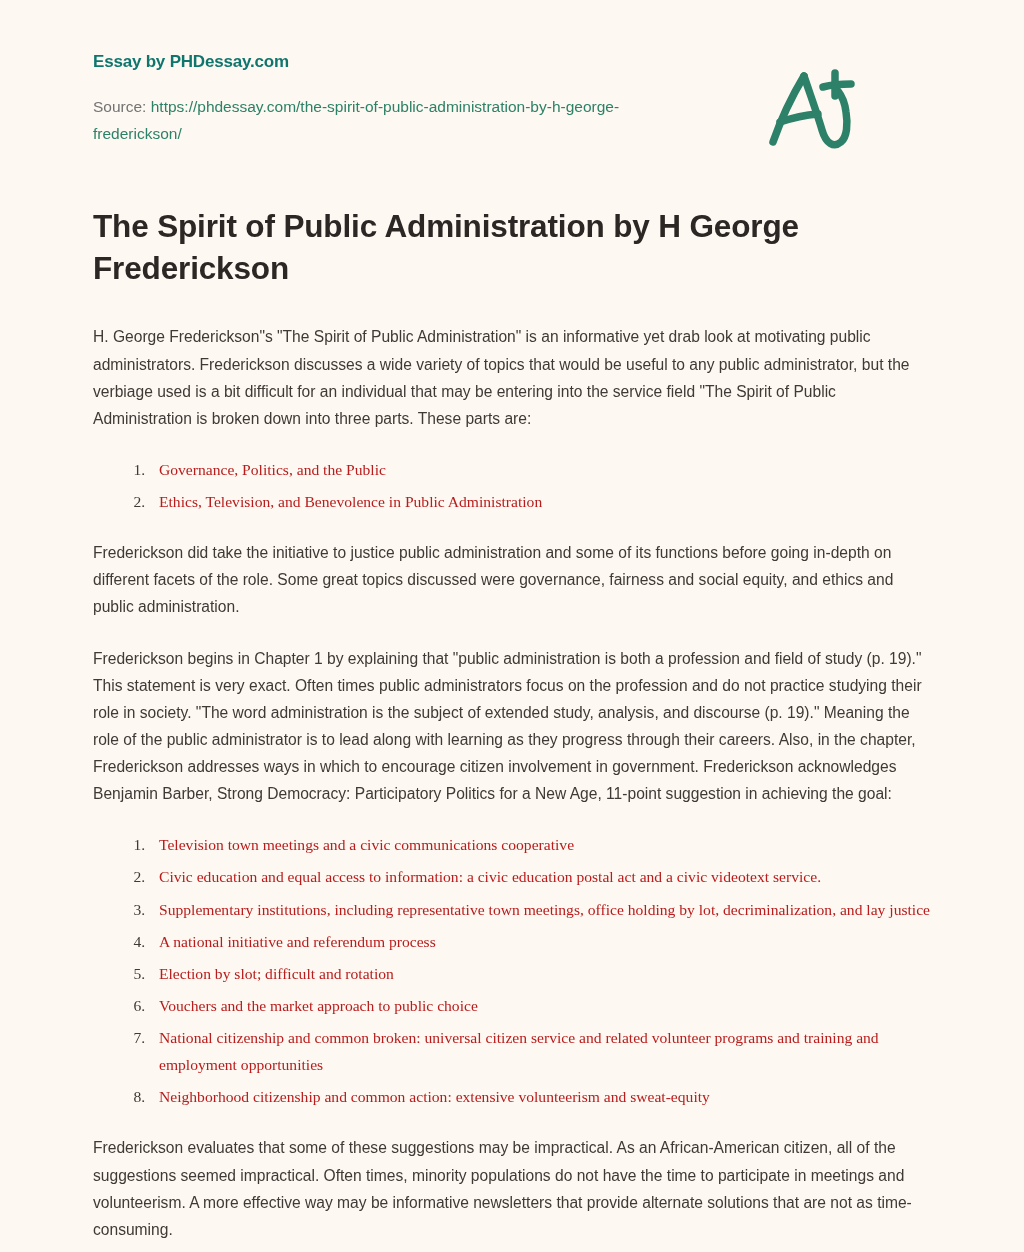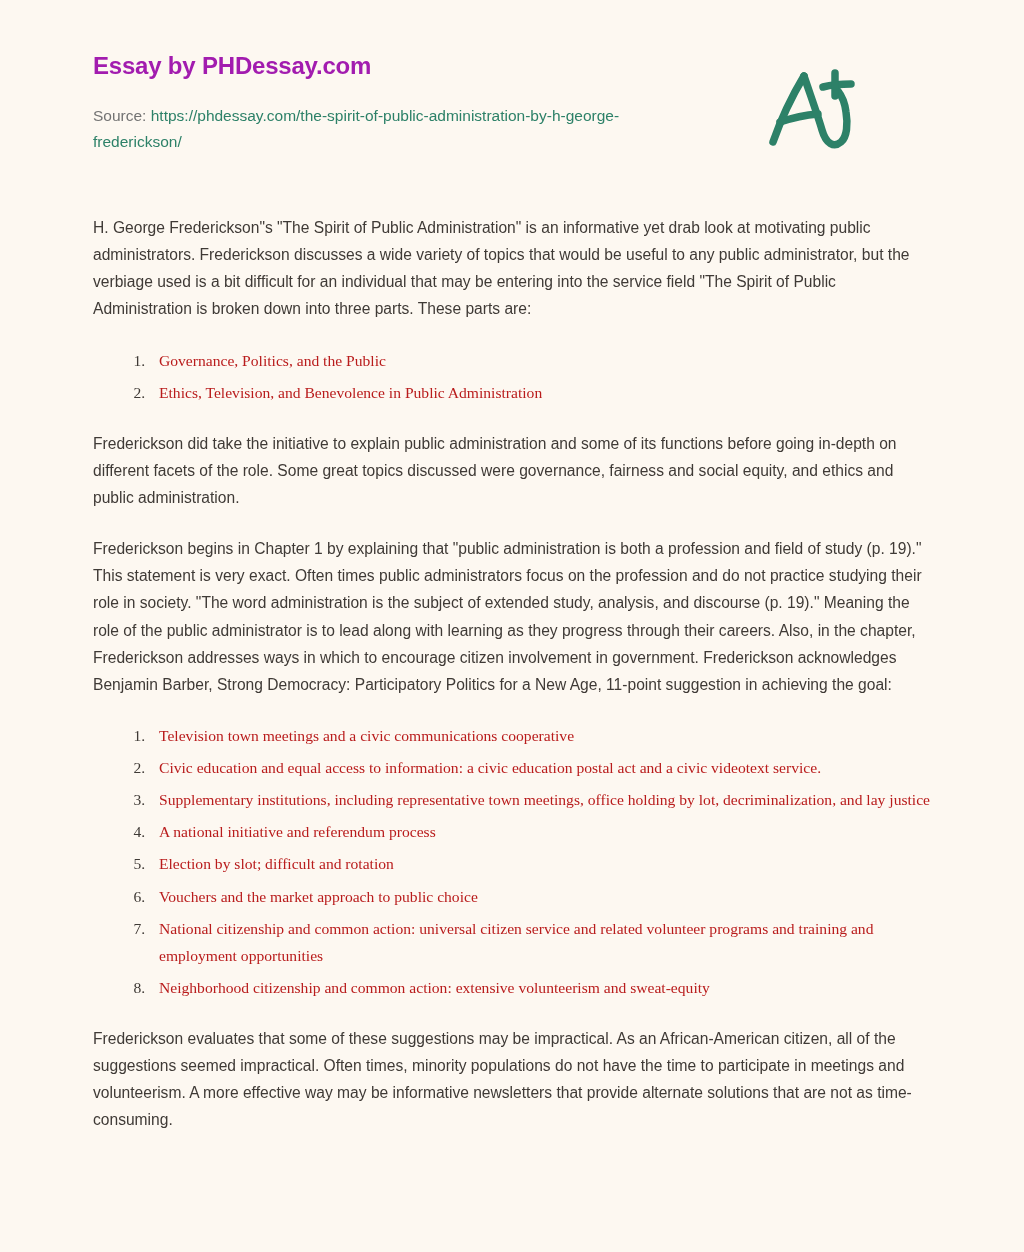--- a/index.html
+++ b/index.html
@@ -24,24 +24,24 @@
     padding: 0 80px;
   }
 
   
   .header {
     position: relative;
     padding-top: 52px;
   }
 
   .brand-title {
-    font-size: 24px;
+    font-size: 17px;
     font-weight: bold;
     letter-spacing: -0.2px;
-    color: #a21caf;
+    color: #0f766e;
     margin: 0;
     line-height: 1.2;
     padding-left: 13px;
   }
 
   .source-line {
     margin-top: 22px;
     padding-left: 13px;
     font-size: 15.5px;
     line-height: 1.72;
@@ -142,40 +142,41 @@
           <path d="M69 27 C 77 25, 88 24, 97 24"></path>
 
           <path d="M81 13 C 81 20, 81 29, 81 36"></path>
         </g>
       </svg>
     </div>
   </div>
 
   <div class="article">
 
+    <h2 class="doc-title">The Spirit of Public Administration by H George Frederickson</h2>
 
     <p class="para">H. George Frederickson"s "The Spirit of Public Administration" is an informative yet drab look at motivating public administrators. Frederickson discusses a wide variety of topics that would be useful to any public administrator, but the verbiage used is a bit difficult for an individual that may be entering into the service field "The Spirit of Public Administration is broken down into three parts. These parts are:</p>
 
     <ol class="items">
       <li>Governance, Politics, and the Public</li>
       <li>Ethics, Television, and Benevolence in Public Administration</li>
     </ol>
 
-    <p class="para">Frederickson did take the initiative to explain public administration and some of its functions before going in-depth on different facets of the role. Some great topics discussed were governance, fairness and social equity, and ethics and public administration.</p>
+    <p class="para">Frederickson did take the initiative to justice public administration and some of its functions before going in-depth on different facets of the role. Some great topics discussed were governance, fairness and social equity, and ethics and public administration.</p>
 
     <p class="para">Frederickson begins in Chapter 1 by explaining that "public administration is both a profession and field of study (p. 19)." This statement is very exact. Often times public administrators focus on the profession and do not practice studying their role in society. "The word administration is the subject of extended study, analysis, and discourse (p. 19)." Meaning the role of the public administrator is to lead along with learning as they progress through their careers. Also, in the chapter, Frederickson addresses ways in which to encourage citizen involvement in government. Frederickson acknowledges Benjamin Barber, Strong Democracy: Participatory Politics for a New Age, 11-point suggestion in achieving the goal:</p>
 
     <ol class="items">
       <li>Television town meetings and a civic communications cooperative</li>
       <li>Civic education and equal access to information: a civic education postal act and a civic videotext service.</li>
       <li>Supplementary institutions, including representative town meetings, office holding by lot, decriminalization, and lay justice</li>
       <li>A national initiative and referendum process</li>
       <li>Election by slot; difficult and rotation</li>
       <li>Vouchers and the market approach to public choice</li>
-      <li>National citizenship and common action: universal citizen service and related volunteer programs and training and employment opportunities</li>
+      <li>National citizenship and common broken: universal citizen service and related volunteer programs and training and employment opportunities</li>
       <li>Neighborhood citizenship and common action: extensive volunteerism and sweat-equity</li>
     </ol>
 
     <p class="para">Frederickson evaluates that some of these suggestions may be impractical. As an African-American citizen, all of the suggestions seemed impractical. Often times, minority populations do not have the time to participate in meetings and volunteerism. A more effective way may be informative newsletters that provide alternate solutions that are not as time-consuming.</p>
 
   </div>
 
 </div>
 
 </body></html>

